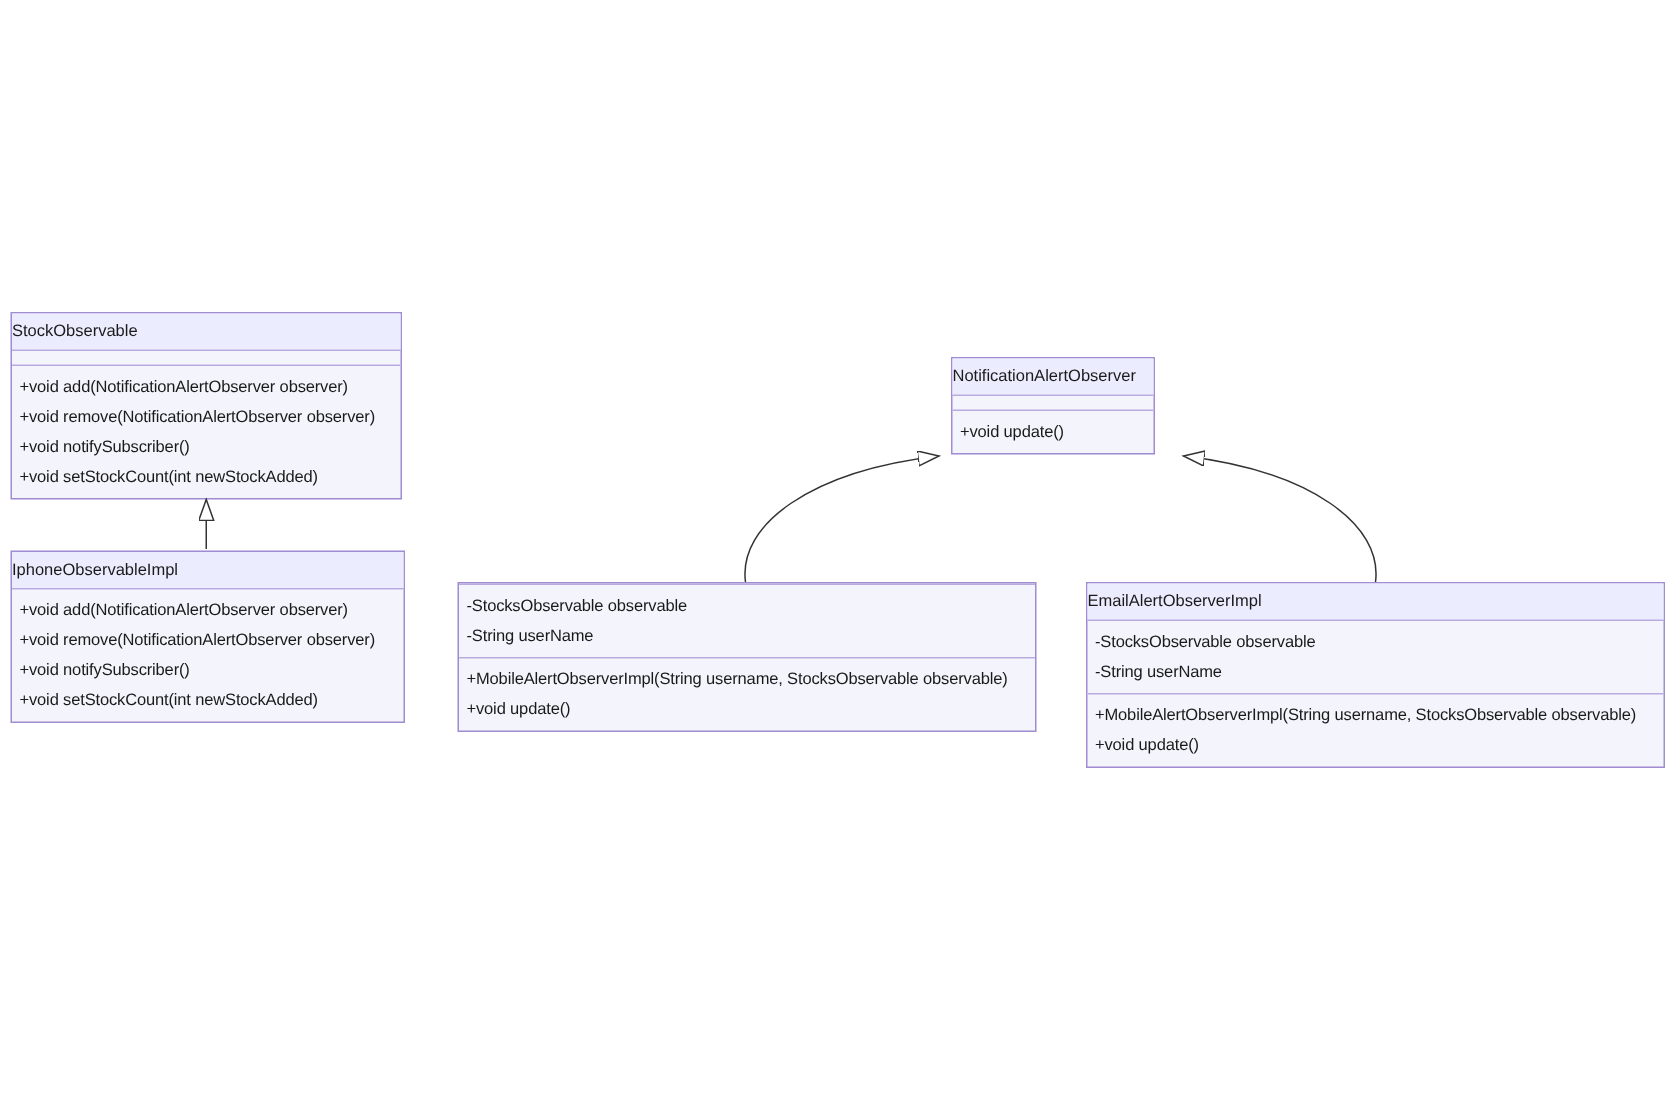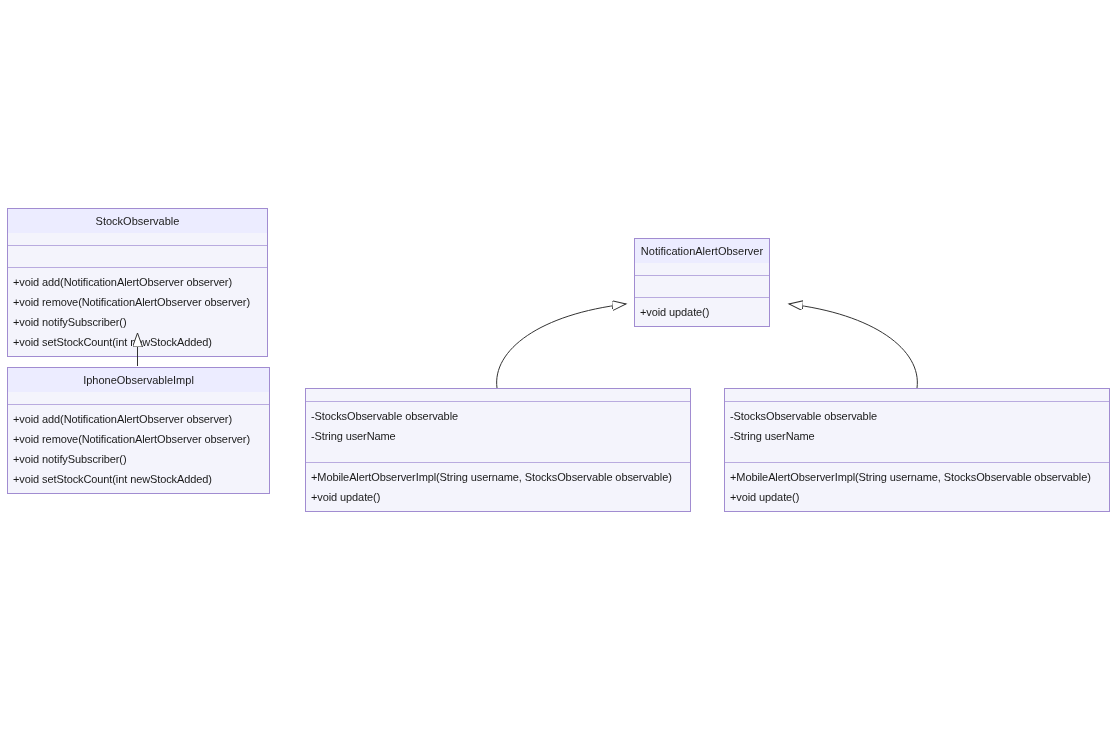--- a/index.html
+++ b/index.html
@@ -17,29 +17,28 @@
   .canvas{position:relative;width:1116px;height:739px;background:var(--canvas);}
   .cbox{
     position:absolute;
     border:1px solid var(--border);
     background:var(--body-fill);
     font-size:11px;
   }
   .ctitle{
     height:24px;
     line-height:24px;
-    text-align:center;
+    text-align:left;
     background:var(--node-fill);
     white-space:nowrap;
     overflow:hidden;
   }
   .csection{
     border-top:1px solid var(--divider);
     padding:4px 0;
-    margin-top:12px;
   }
   .csection.empty{padding:0;height:10px;}
   .crow{
     height:20px;
     line-height:20px;
     padding:0 5px;
     white-space:nowrap;
     overflow:hidden;
     letter-spacing:-0.1px;
   }
@@ -91,20 +90,21 @@
       <div class="crow">-StocksObservable observable</div>
       <div class="crow">-String userName</div>
     </div>
     <div class="csection">
       <div class="crow">+MobileAlertObserverImpl(String username, StocksObservable observable)</div>
       <div class="crow">+void update()</div>
     </div>
   </div>
 
   <div class="cbox" style="left:724px;top:388px;width:386px">
+    <div class="ctitle">EmailAlertObserverImpl</div>
     <div class="csection">
       <div class="crow">-StocksObservable observable</div>
       <div class="crow">-String userName</div>
     </div>
     <div class="csection">
       <div class="crow">+MobileAlertObserverImpl(String username, StocksObservable observable)</div>
       <div class="crow">+void update()</div>
     </div>
   </div>
 

